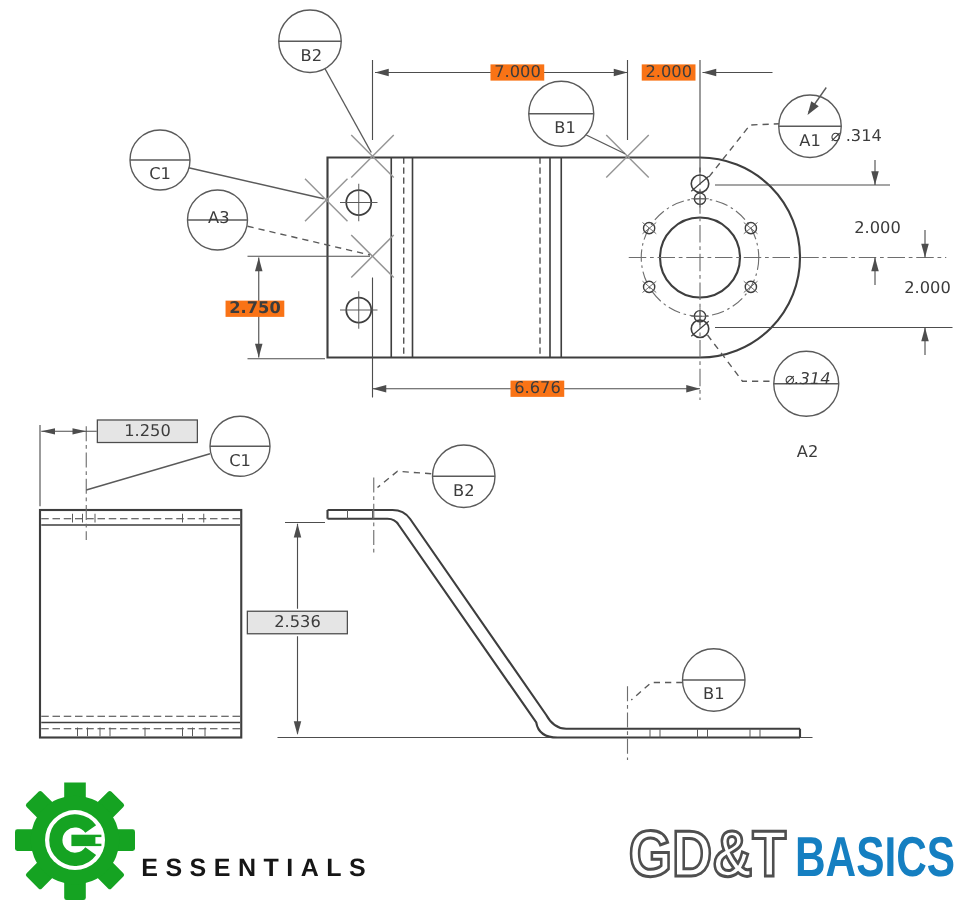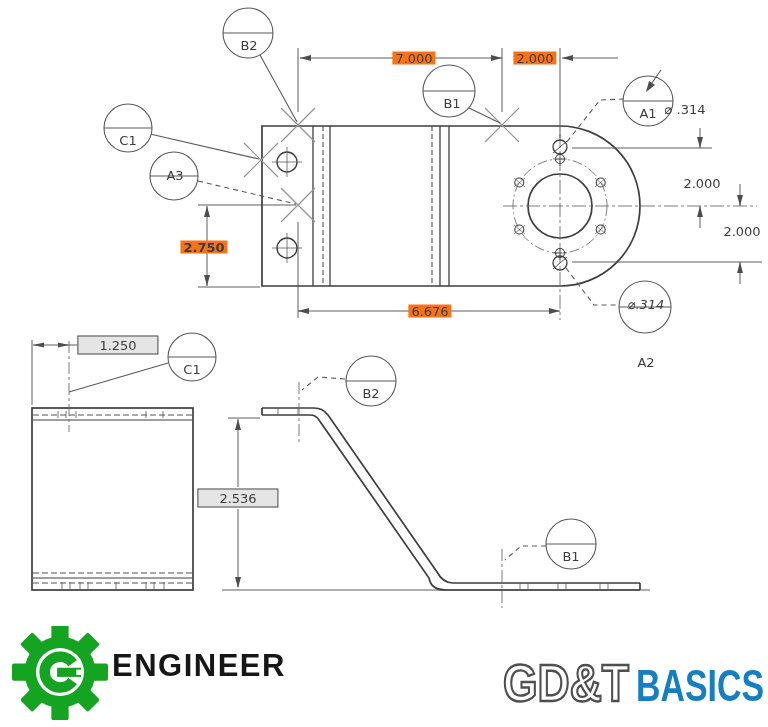--- a/index.html
+++ b/index.html
@@ -251,20 +251,20 @@
         <rect x="41" y="-2" width="18" height="18" rx="2" transform="rotate(270 50 48)"></rect>
         <rect x="41" y="-2" width="18" height="18" rx="2" transform="rotate(315 50 48)"></rect>
       </g>
       <circle cx="50" cy="48" r="37"></circle>
       <circle cx="50" cy="48" r="25" fill="#ffffff"></circle>
       <path d="M63.1,38.8 A16 16 0 1 0 63.1,57.2" fill="none" stroke="#15a322" stroke-width="11"></path>
       <rect x="47" y="43.5" width="25" height="9.5"></rect>
       <rect x="67" y="45.5" width="5.5" height="5.5" fill="#ffffff"></rect>
     </g>
   </svg>
-  <div class="brand-text1">ENGINEER</div>
+  <div class="brand-text2">ESSENTIALS</div>
 
   <svg width="270" height="62" viewBox="0 0 270 62" style="left:500px;top:648px;">
     <text x="3" y="53" font-family="Liberation Sans, sans-serif" font-size="52" font-weight="800" fill="#ffffff" stroke="#4f4f4f" stroke-width="2.4" textLength="126" lengthAdjust="spacingAndGlyphs">GD&amp;T</text>
     <text x="136" y="53" font-family="Liberation Sans, sans-serif" font-size="45" font-weight="800" fill="#157fc1" textLength="128" lengthAdjust="spacingAndGlyphs">BASICS</text>
   </svg>
 
 </div>
 
 </body></html>

